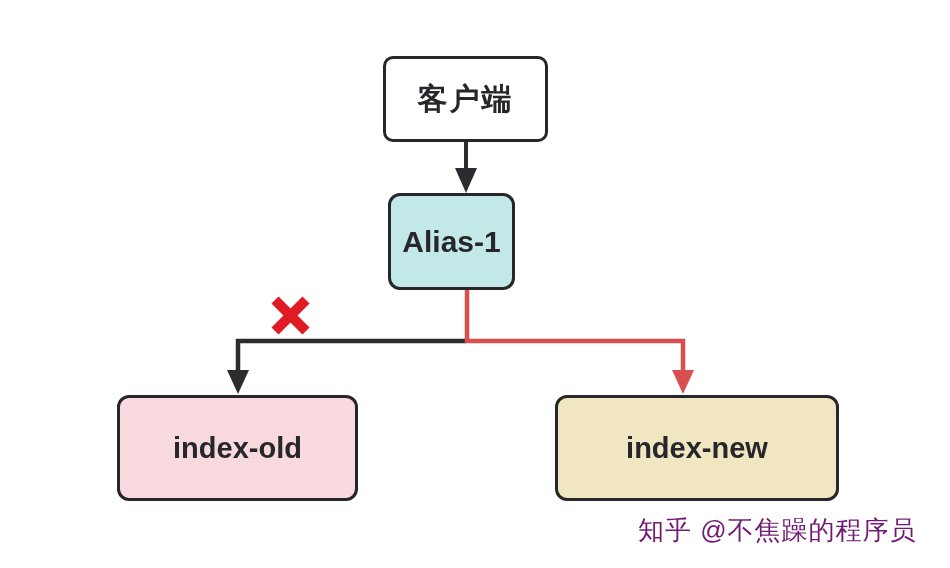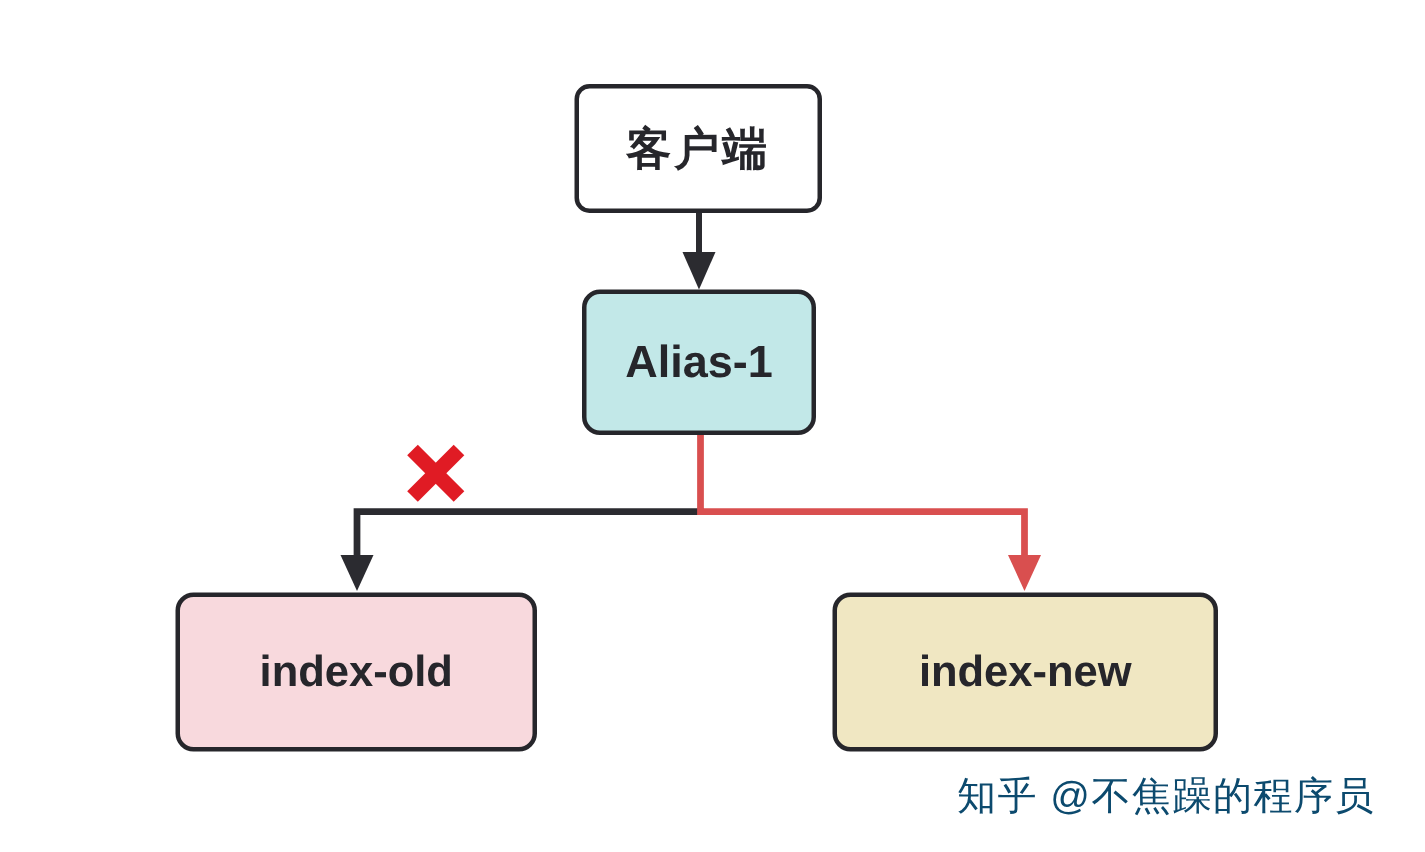--- a/index.html
+++ b/index.html
@@ -32,36 +32,36 @@
     left: 383px; top: 56px;
     width: 165px; height: 86px;
     background: #ffffff;
     border-radius: 10px;
     font-size: 30px;
     letter-spacing: 2px;
     text-align: center;
   }
   .node-alias {
     left: 388px; top: 193px;
-    width: 156px; height: 97px;
+    width: 127px; height: 97px;
     background: #c2e8e8;
     border-radius: 12px;
     font-size: 30px;
     text-align: center;
   }
   .node-index-old {
     left: 117px; top: 395px;
     width: 241px; height: 106px;
     background: #f8d9dd;
     border-radius: 12px;
     font-size: 29px;
   }
   .node-index-new {
     left: 555px; top: 395px;
-    width: 257px; height: 106px;
+    width: 284px; height: 106px;
     background: #f0e7c2;
     border-radius: 12px;
     font-size: 29px;
   }
   .annotation {
     position: absolute;
     left: 563px; top: 271px;
     width: 195px;
     text-align: center;
     font-size: 28px;
@@ -69,21 +69,21 @@
     font-style: italic;
     font-weight: 700;
     color: #26262b;
     z-index: 3;
   }
   .watermark {
     position: absolute;
     left: 638px; top: 513px;
     font-size: 26px;
     font-weight: 500;
-    color: #0c4a6e;
+    color: #701a75;
     text-shadow: 1px 1px 0 #ffffff;
     letter-spacing: 1px;
     white-space: nowrap;
     z-index: 1;
   }
 </style>
 </head>
 <body>
 
 <div class="canvas">

